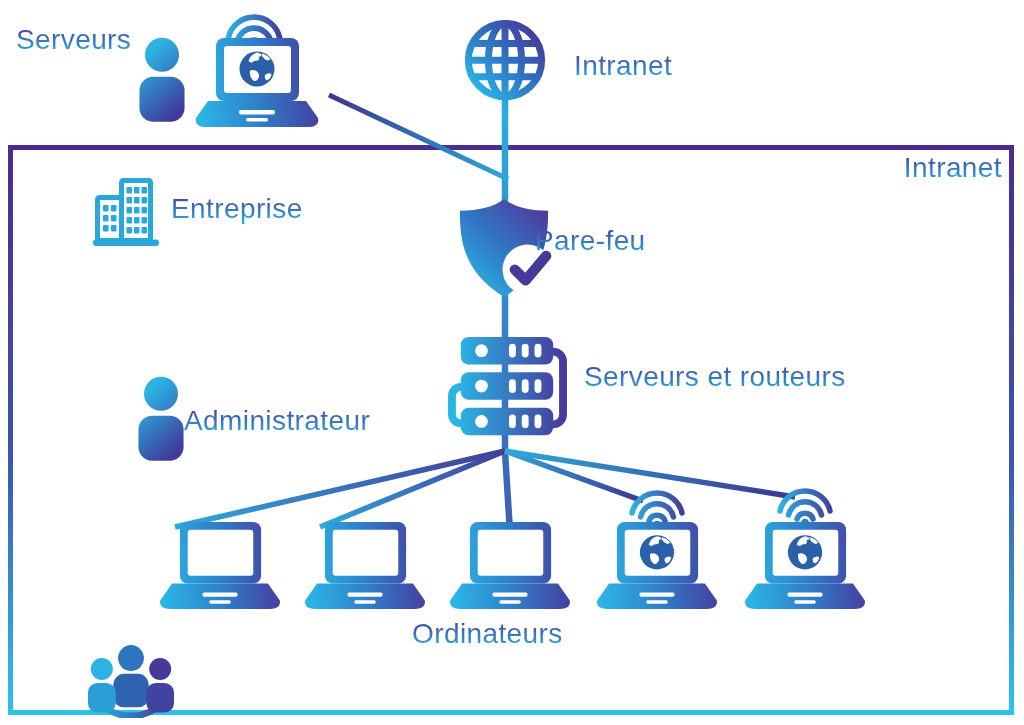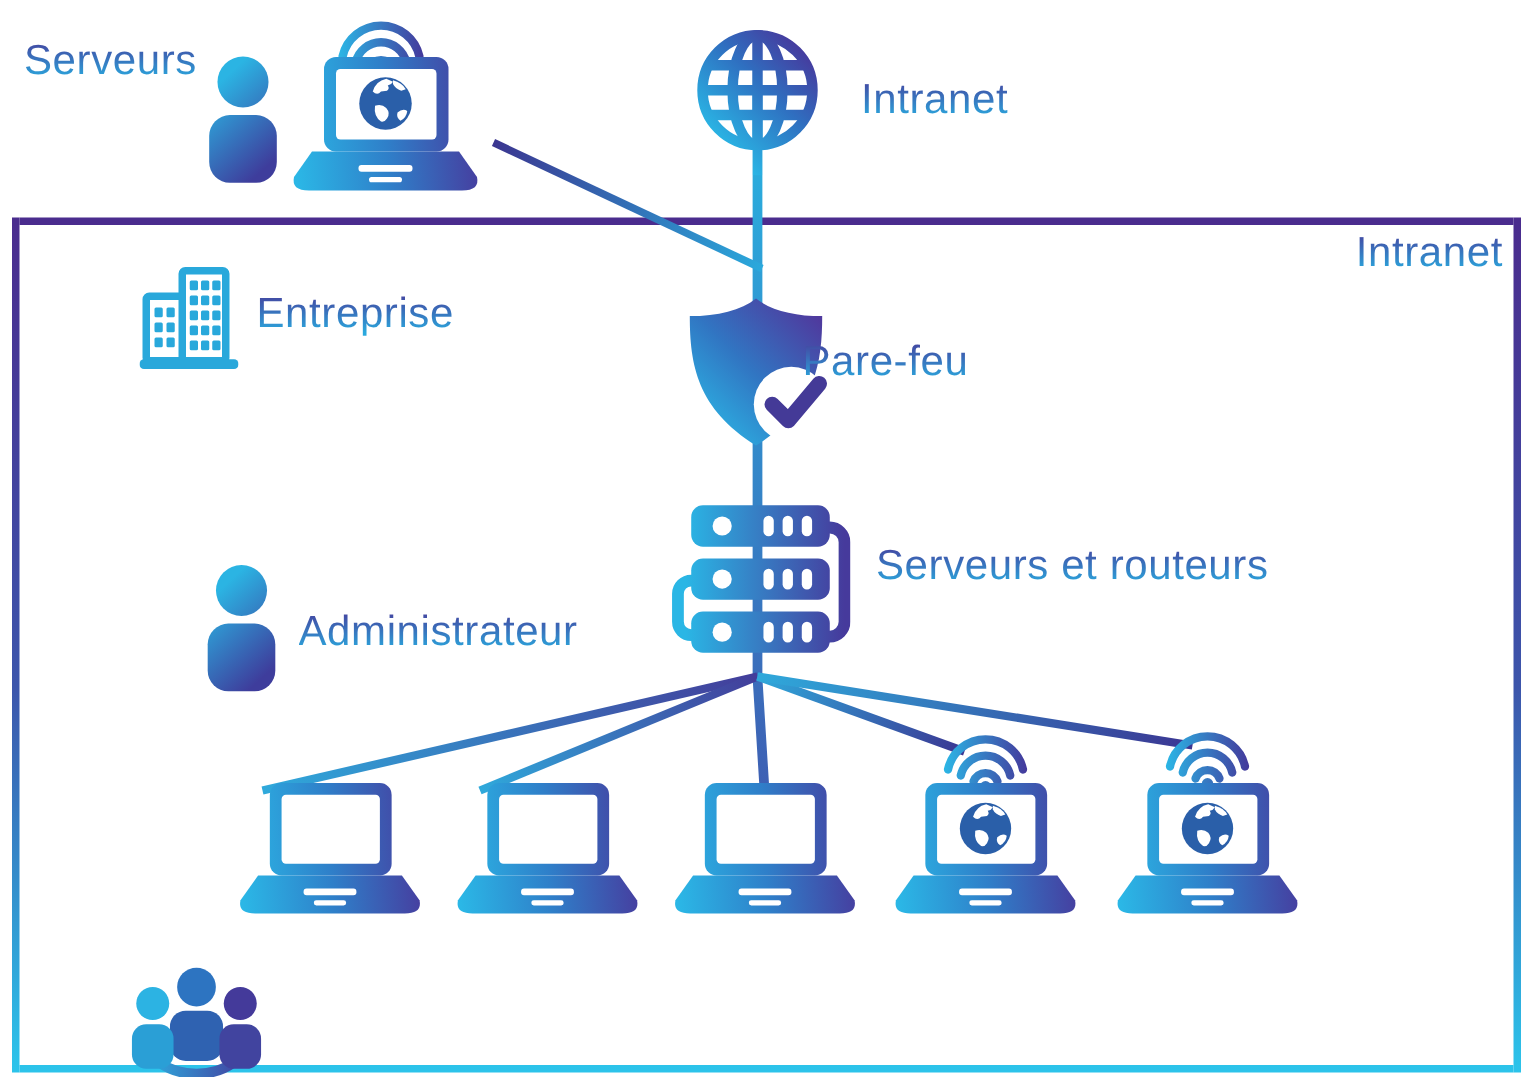--- a/index.html
+++ b/index.html
@@ -248,15 +248,16 @@
   <svg class="icon z3" viewBox="0 0 92 78" style="left:87px;top:643px;width:88px;height:75px">
       <use href="#ic-people"></use>
     </svg>
 
   <div class="lbl z4" style="left:16px;top:24px">Serveurs</div>
   <div class="lbl z4" style="left:574px;top:50px">Intranet</div>
   <div class="lbl z4 lbl-intranet" style="left:860px;top:152px">Intranet</div>
   <div class="lbl z4" style="left:171px;top:193px">Entreprise</div>
   <div class="lbl z4" style="left:535px;top:225px">Pare-feu</div>
   <div class="lbl z4" style="left:584px;top:361px">Serveurs et routeurs</div>
-  <div class="lbl z4" style="left:199px;top:405px">Administrateur</div>
+  <div class="lbl z4" style="left:184px;top:405px">Administrateur</div>
+  <div class="lbl z4" style="left:412px;top:618px">Ordinateurs</div>
 
 </div>
 
 </body></html>

